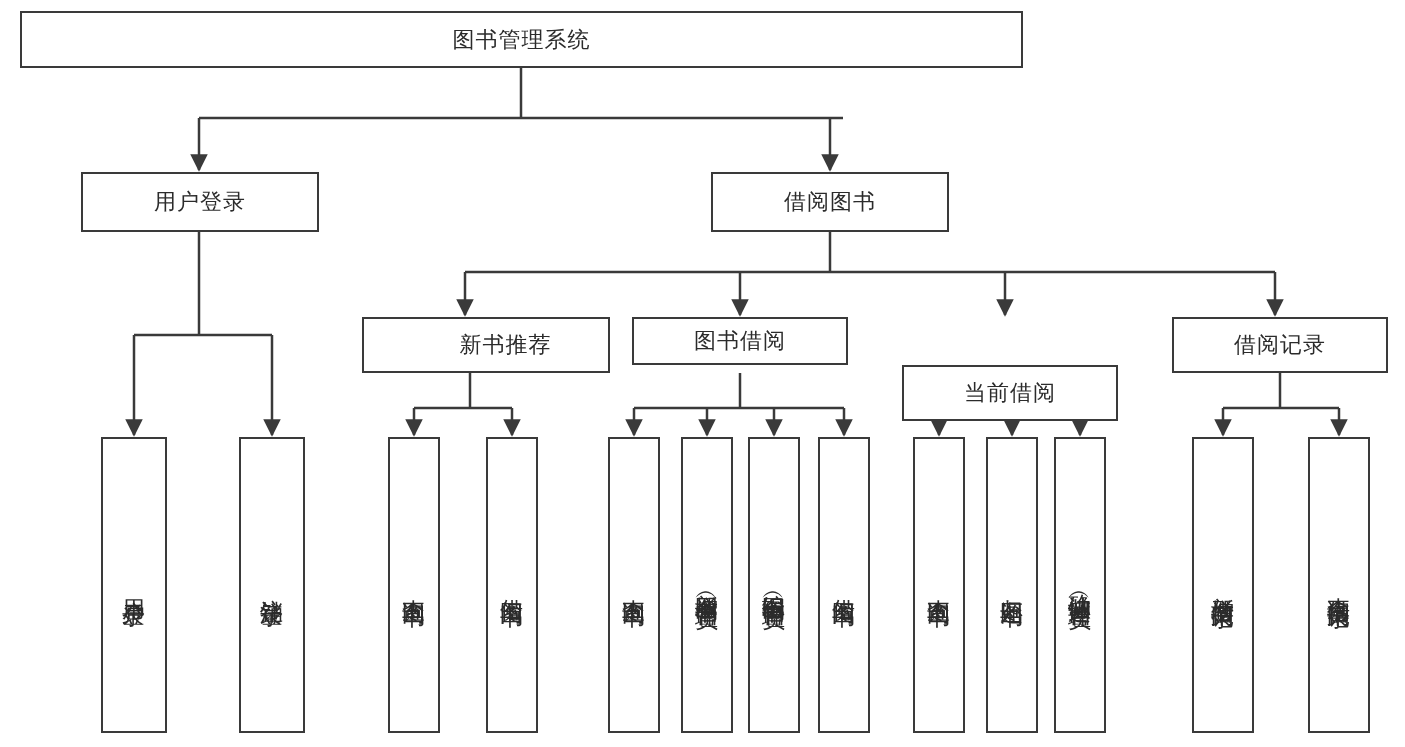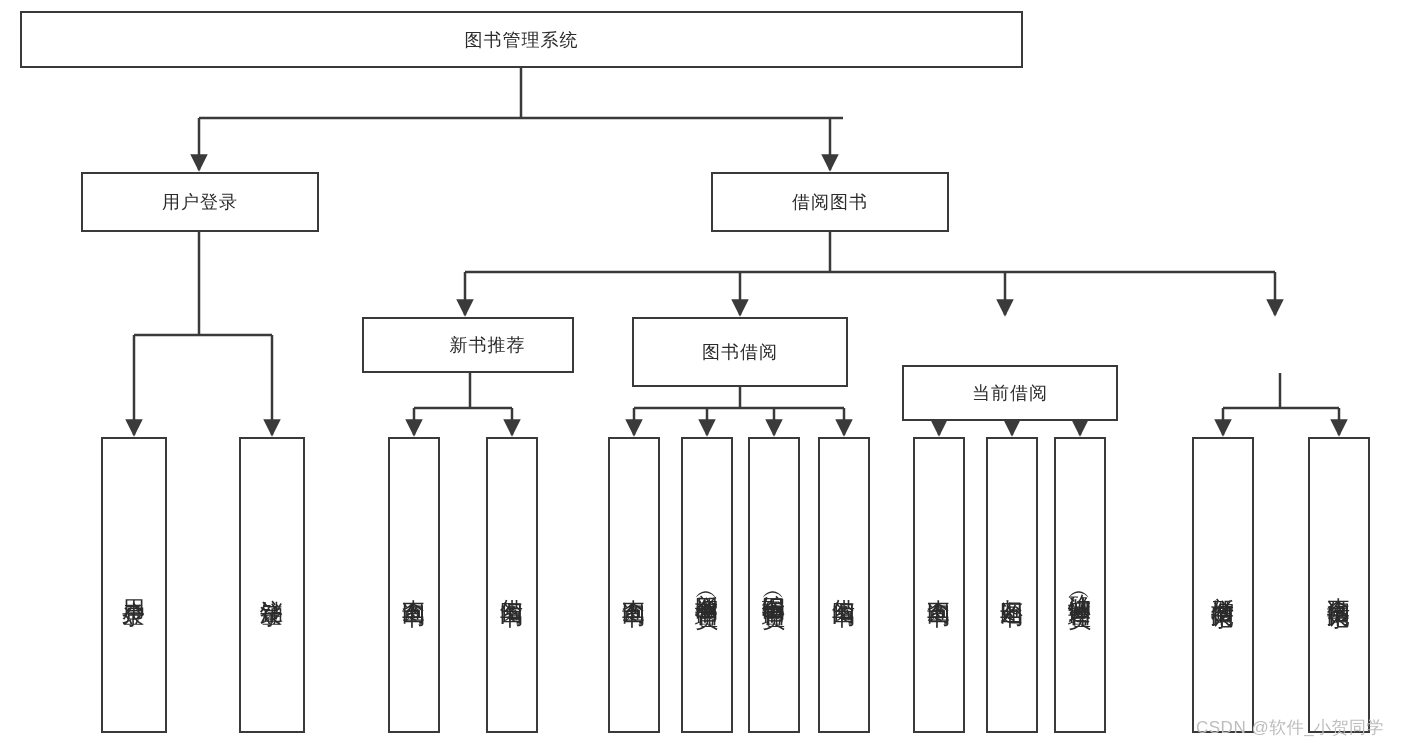--- a/index.html
+++ b/index.html
@@ -29,21 +29,21 @@
     position: absolute;
     box-sizing: border-box;
     background: #ffffff;
     border: 2px solid #3a3a3a;
     display: flex;
     align-items: center;
     justify-content: center;
     color: #2b2b2b;
   }
   .node.horiz {
-    font-size: 18px;
+    font-size: 22px;
     letter-spacing: 1px;
     text-align: center;
   }
   .node.vert {
     writing-mode: vertical-rl;
     text-orientation: upright;
     font-size: 23px;
     letter-spacing: 2px;
     align-items: center;
     justify-content: center;
@@ -119,23 +119,24 @@
       <path d="M 1223 408 L 1223 435" marker-end="url(#arrow)"></path>
       <path d="M 1339 408 L 1339 435" marker-end="url(#arrow)"></path>
     </g>
   </svg>
 
   <div class="node horiz" id="node-root" style="left: 20px; top: 11px; width: 1003px; height: 57px;">图书管理系统</div>
 
   <div class="node horiz" id="node-l2-0" style="left: 81px; top: 172px; width: 238px; height: 60px;">用户登录</div>
   <div class="node horiz" id="node-l2-1" style="left: 711px; top: 172px; width: 238px; height: 60px;">借阅图书</div>
 
-  <div class="node horiz" id="node-l3-0" style="left: 362px; top: 317px; width: 212px; height: 56px; padding-left: 39px;">新书推荐</div>
-  <div class="node horiz" id="node-l3-1" style="left: 632px; top: 317px; width: 216px; height: 70px;">图书借阅</div>
+  <div class="node horiz" id="node-l3-0" style="left: 362px; top: 317px; width: 248px; height: 56px; padding-left: 39px;">新书推荐</div>
+  <div class="node horiz" id="node-l3-1" style="left: 632px; top: 317px; width: 216px; height: 48px;">图书借阅</div>
   <div class="node horiz" id="node-l3-2" style="left: 902px; top: 317px; width: 216px; height: 56px; margin-top: 48px;">当前借阅</div>
+  <div class="node horiz" id="node-l3-3" style="left: 1172px; top: 317px; width: 216px; height: 56px;">借阅记录</div>
 
   <div class="node vert" id="leaf-0" style="left: 101px; top: 437px; width: 66px; height: 296px;">
     <span class="vlabel">用户登录</span>
   </div>
   <div class="node vert" id="leaf-1" style="left: 239px; top: 437px; width: 66px; height: 296px;">
     <span class="vlabel">注销登录</span>
   </div>
   <div class="node vert" id="leaf-2" style="left: 388px; top: 437px; width: 52px; height: 296px;">
     <span class="vlabel">查询图书</span>
   </div>
@@ -163,14 +164,13 @@
   <div class="node vert" id="leaf-10" style="left: 1054px; top: 437px; width: 52px; height: 296px;">
     <span class="vlabel">确认归还（管理员）</span>
   </div>
   <div class="node vert" id="leaf-11" style="left: 1192px; top: 437px; width: 62px; height: 296px;">
     <span class="vlabel">新增借阅记录</span>
   </div>
   <div class="node vert" id="leaf-12" style="left: 1308px; top: 437px; width: 62px; height: 296px;">
     <span class="vlabel">查询借阅记录</span>
   </div>
 
-  <div class="watermark" id="watermark" style="left: 1196px; top: 716px;">CSDN @软件_小贺同学</div>
 </div>
 
 </body></html>

